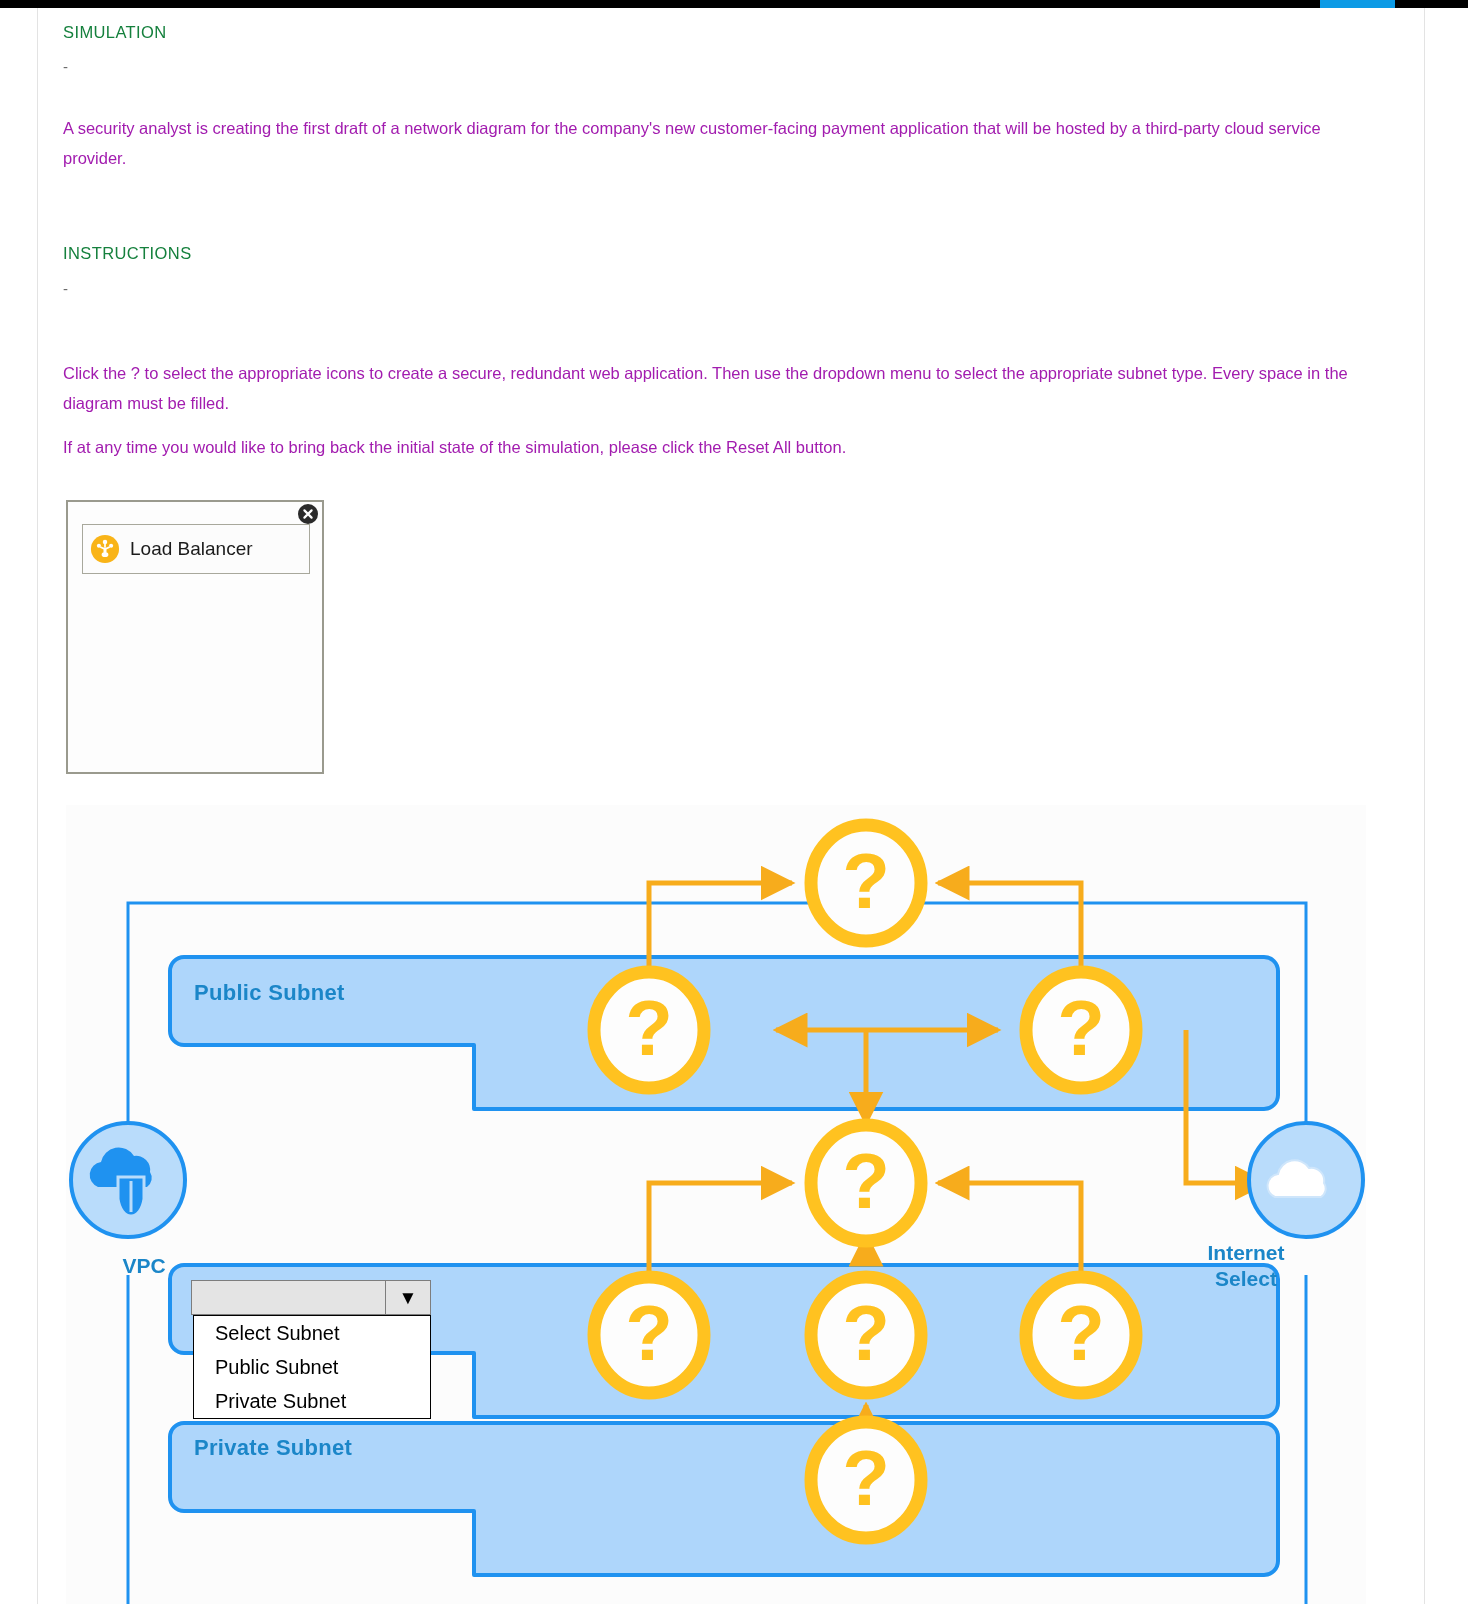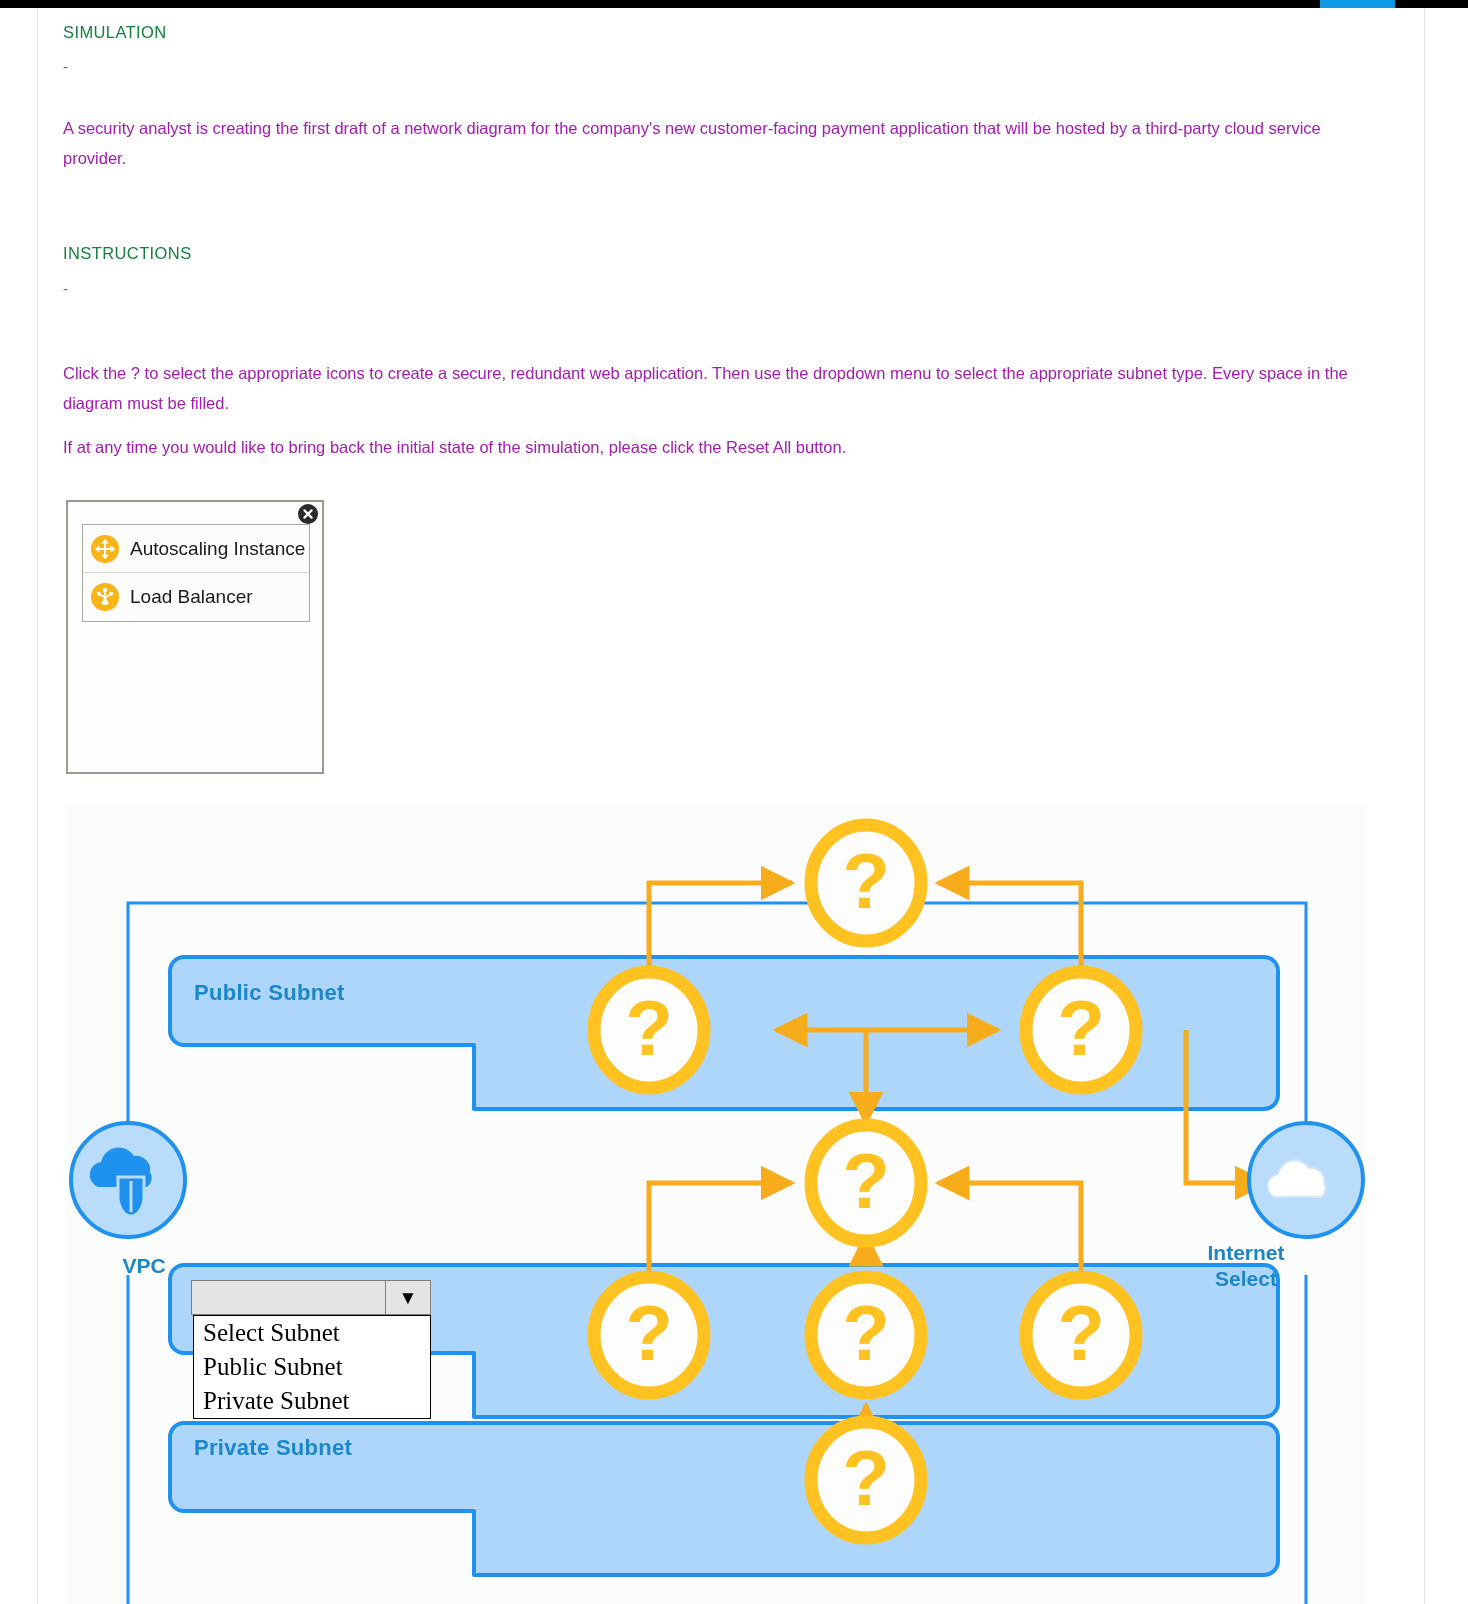--- a/index.html
+++ b/index.html
@@ -93,22 +93,22 @@
   #subnet-select-arrow{
     width:44px;border-left:1px solid #7d7d7d;
     display:flex;align-items:center;justify-content:center;
     font-size:19px;color:#000;background:#e4e4e4;
   }
   #subnet-options{
     width:238px;background:#ffffff;border:1px solid #000000;
     box-sizing:border-box;margin-left:2px;
   }
   .subnet-opt{
-    font-size:25px;line-height:34px;color:#000;padding-left:9px;cursor:pointer;
-    font-family:Liberation Serif, serif;
+    font-size:20px;line-height:34px;color:#000;padding-left:21px;cursor:pointer;
+    font-family:Liberation Sans, sans-serif;
   }
 </style>
 </head>
 <body>
 
 <div id="top-black-bar"></div>
 <div id="top-blue-seg"></div>
 <div id="left-rule"></div>
 <div id="right-rule"></div>
 
@@ -126,29 +126,20 @@
   <div id="palette">
     <div id="palette-close">
       <svg width="20" height="20" viewBox="0 0 20 20" aria-hidden="true">
         <circle cx="10" cy="10" r="9" fill="#2b2b2b"></circle>
         <path d="M6.4 6.4 L13.6 13.6 M13.6 6.4 L6.4 13.6" stroke="#ffffff" stroke-width="2.2" stroke-linecap="round"></path>
       </svg>
     </div>
 
     <div id="palette-list">
 
-      <div class="pal-item">
-        <span class="pal-ico">
-          <svg width="30" height="30" viewBox="0 0 32 32">
-            <circle cx="16" cy="16" r="15" fill="#f9b418"></circle>
-            <path d="M16 5 L20 10 L17 10 L17 15 L22 15 L22 12 L27 16 L22 20 L22 17 L17 17 L17 22 L20 22 L16 27 L12 22 L15 22 L15 17 L10 17 L10 20 L5 16 L10 12 L10 15 L15 15 L15 10 L12 10 Z" fill="#ffffff"></path>
-          </svg>
-        </span>
-        <span class="pal-text">Autoscaling Instance</span>
-      </div>
 
 
 
       <div class="pal-item">
         <span class="pal-ico">
           <svg width="30" height="30" viewBox="0 0 32 32">
             <circle cx="16" cy="16" r="15" fill="#f9b418"></circle>
             <circle cx="16" cy="8.5" r="2.4" fill="#ffffff"></circle>
             <circle cx="9.5" cy="12.5" r="2.2" fill="#ffffff"></circle>
             <circle cx="22.5" cy="12.5" r="2.2" fill="#ffffff"></circle>

